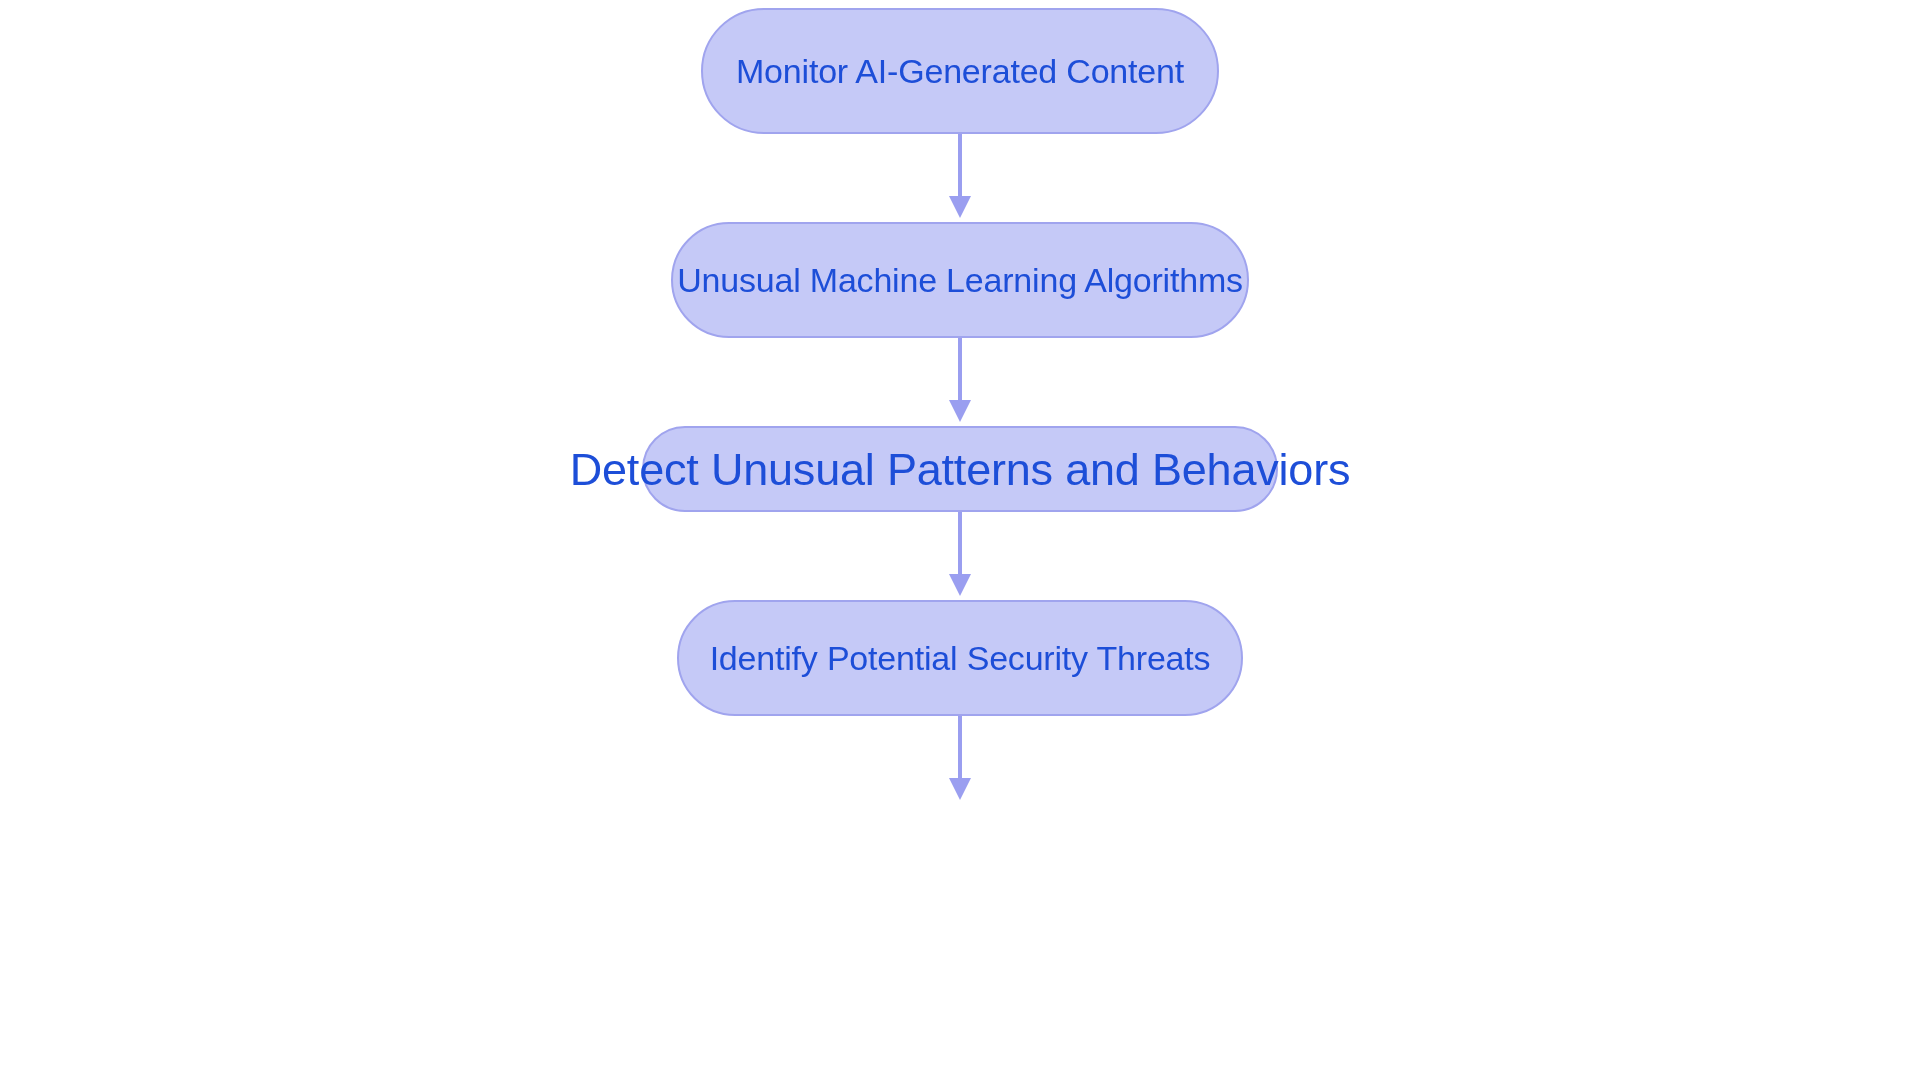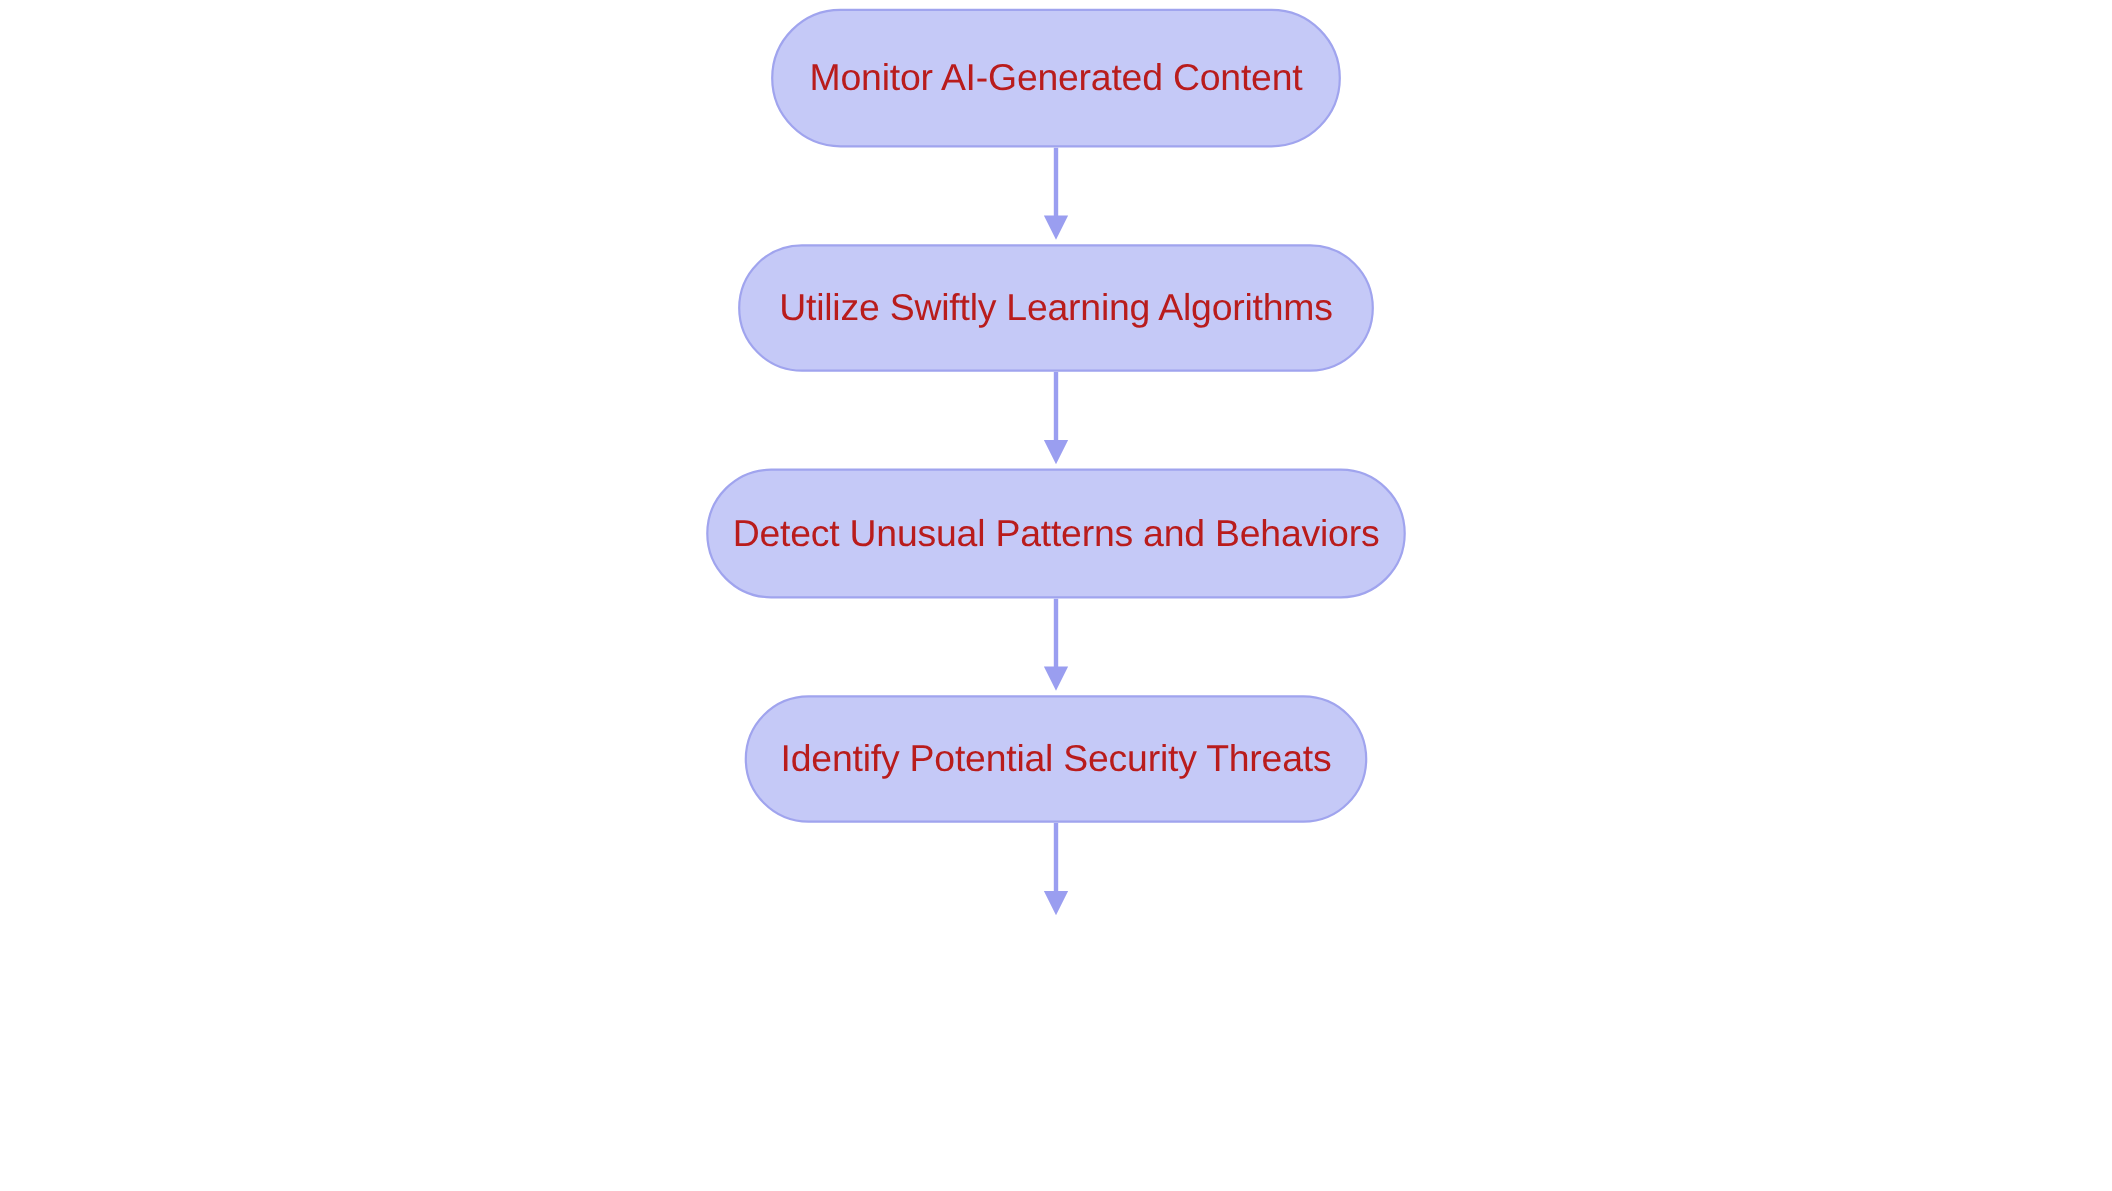--- a/index.html
+++ b/index.html
@@ -29,36 +29,36 @@
     justify-content: center;
     align-items: center;
     width: 100%;
   }
 
   .flow-node {
     box-sizing: border-box;
     background: #c5c9f7;
     border: 2px solid #a0a4ee;
     border-radius: 999px;
-    color: #b91c1c;
+    color: #1d4ed8;
     font-family: "Liberation Sans", sans-serif;
     font-weight: 400;
     display: flex;
     align-items: center;
     justify-content: center;
     text-align: center;
     white-space: nowrap;
     line-height: 1;
     letter-spacing: -0.2px;
   }
 
   
   .flow-node.n0 { width: 518px; height: 126px; font-size: 34px; }
   .flow-node.n1 { width: 578px; height: 116px; font-size: 34px; }
-  .flow-node.n2 { width: 636px; height: 118px; font-size: 34px; }
+  .flow-node.n2 { width: 636px; height: 86px; font-size: 45px; }
   .flow-node.n3 { width: 566px; height: 116px; font-size: 34px; }
   .flow-node.n4 { width: 566px; height: 122px; font-size: 34px; }
 
   .connector {
     width: 40px;
     display: flex;
     justify-content: center;
     align-items: flex-start;
   }
   .connector svg { display: block; }
@@ -79,21 +79,21 @@
 
   <div class="connector">
     <svg width="40" height="88" viewBox="0 0 40 88">
       <line x1="20" y1="0" x2="20" y2="70" stroke="#9a9ef0" stroke-width="4"></line>
       <polygon points="20,84 9,62 31,62" fill="#9a9ef0"></polygon>
     </svg>
   </div>
 
   <div class="node-row">
     <div class="flow-node n1">
-      <span>Utilize Swiftly Learning Algorithms</span>
+      <span>Unusual Machine Learning Algorithms</span>
     </div>
   </div>
 
   <div class="connector">
     <svg width="40" height="88" viewBox="0 0 40 88">
       <line x1="20" y1="0" x2="20" y2="70" stroke="#9a9ef0" stroke-width="4"></line>
       <polygon points="20,84 9,62 31,62" fill="#9a9ef0"></polygon>
     </svg>
   </div>
 

